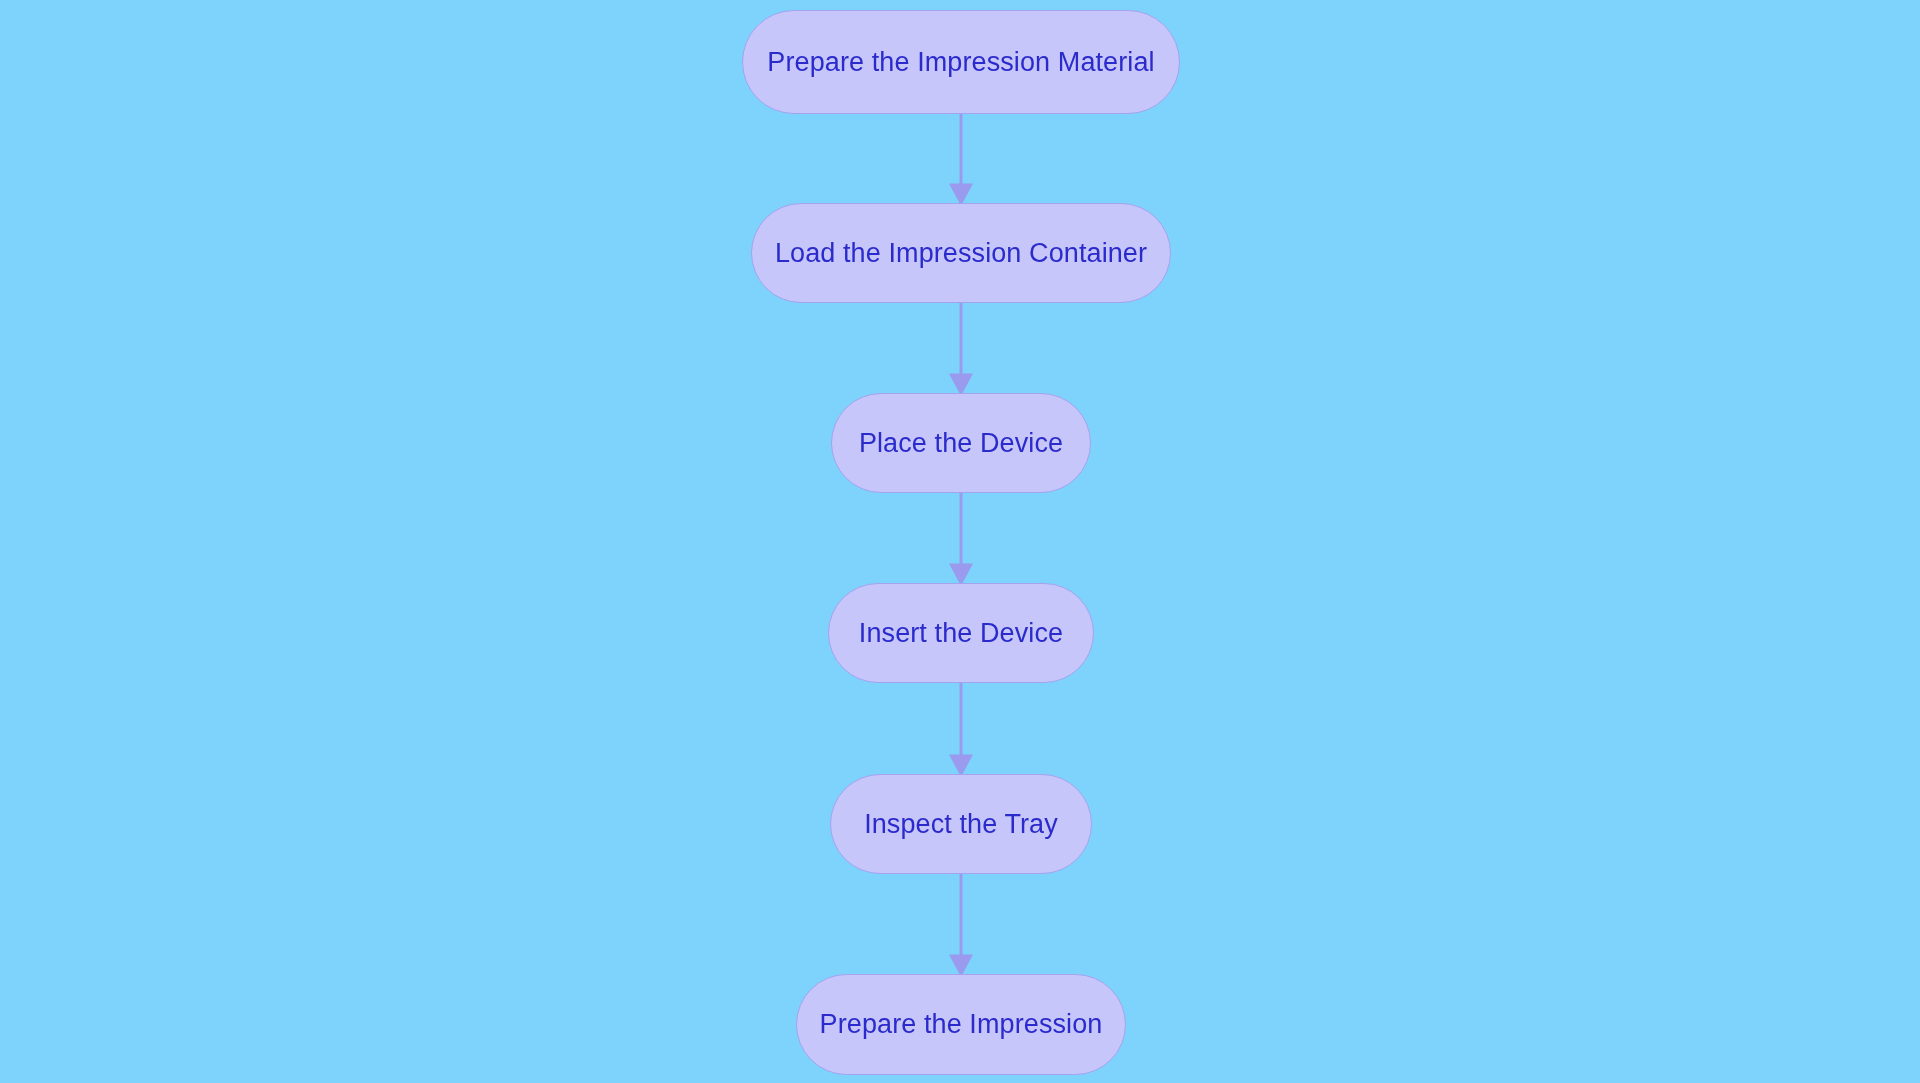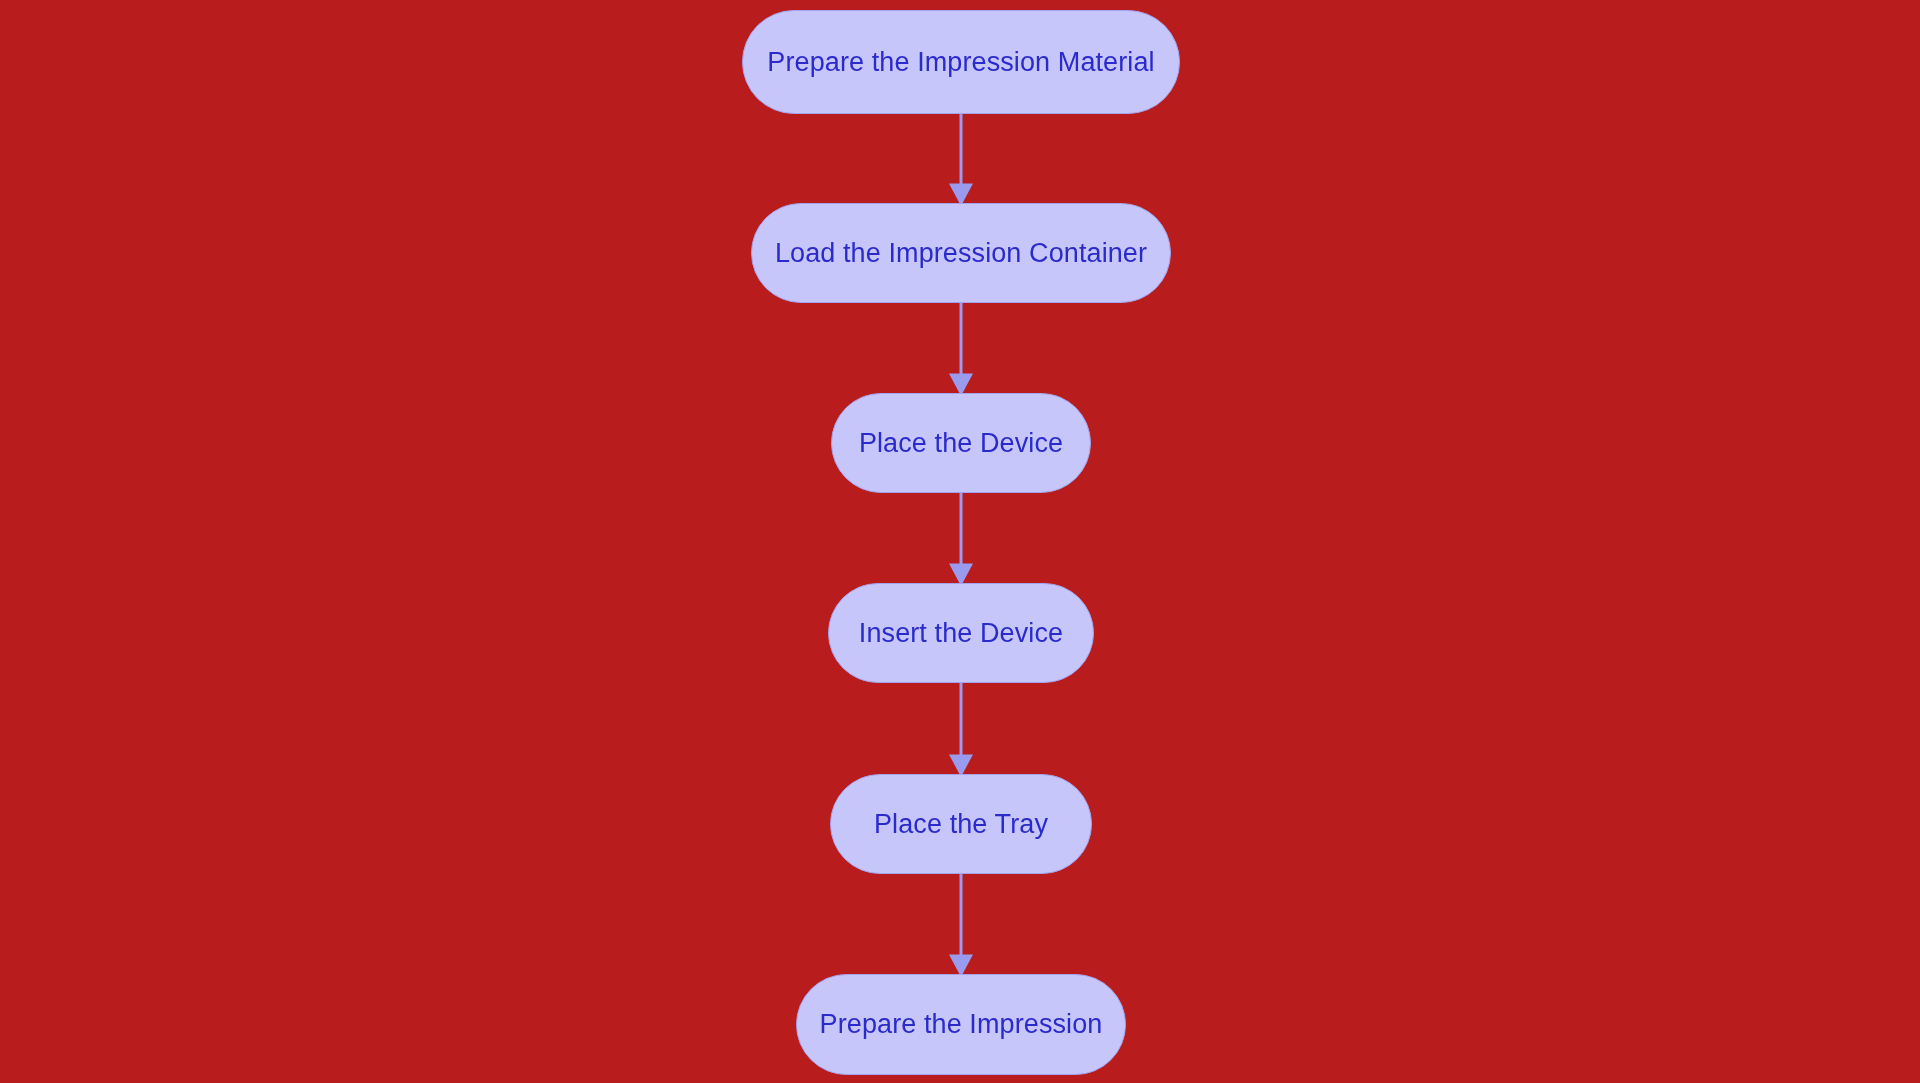--- a/index.html
+++ b/index.html
@@ -11,21 +11,21 @@
     height: 1083px;
     background: #ffffff;
     font-family: "Liberation Sans", sans-serif;
     overflow: hidden;
   }
 
   #flowchart {
     position: relative;
     width: 1920px;
     height: 1083px;
-    background: #b91c1c;
+    background: #7dd3fc;
     text-decoration: underline;
   }
 
   
   .edges-layer {
     position: absolute;
     left: 0;
     top: 0;
     width: 1920px;
     height: 1083px;
@@ -106,20 +106,20 @@
 
   <div class="node n2">
     <span class="node-label">Place the Device</span>
   </div>
 
   <div class="node n3">
     <span class="node-label">Insert the Device</span>
   </div>
 
   <div class="node n4">
-    <span class="node-label">Place the Tray</span>
+    <span class="node-label">Inspect the Tray</span>
   </div>
 
   <div class="node n5">
     <span class="node-label">Prepare the Impression</span>
   </div>
 
 </div>
 
 </body></html>

